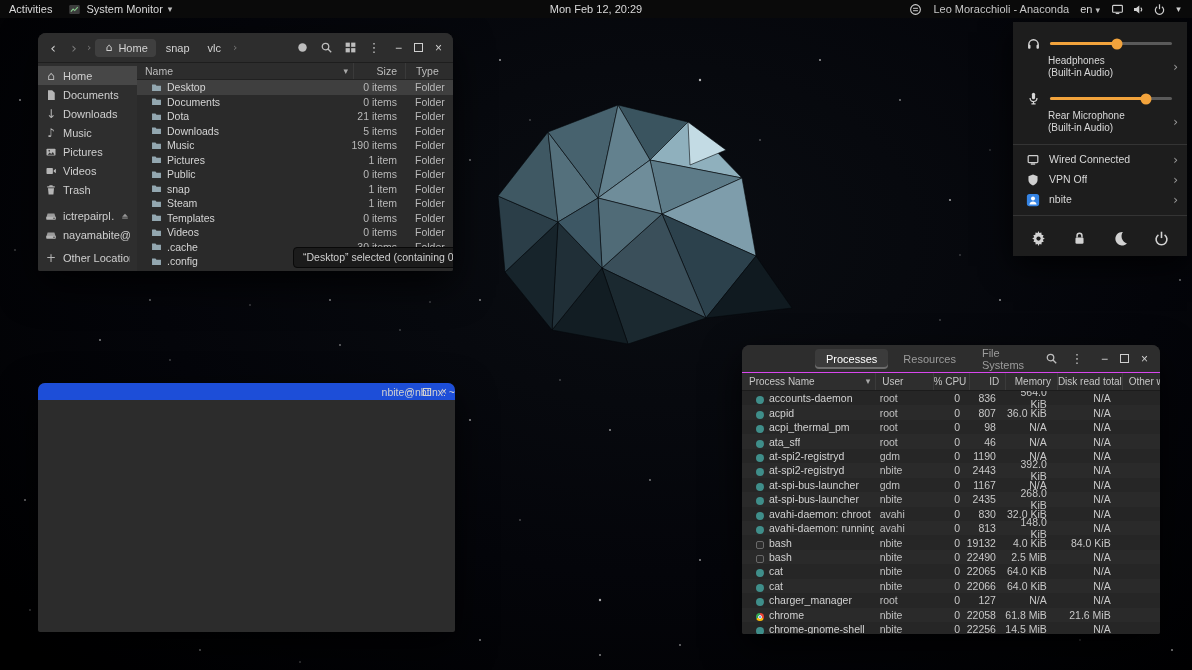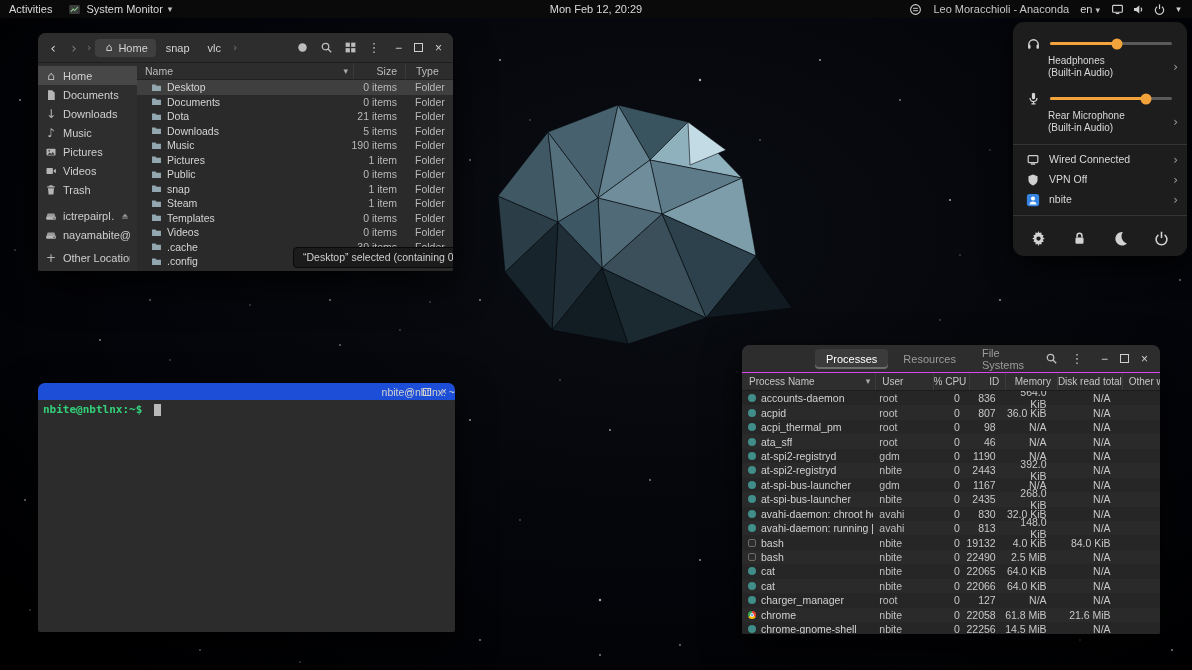--- a/index.html
+++ b/index.html
@@ -101,33 +101,33 @@
   .c-cpu{width:38px;text-align:right;padding-right:6px}
   .c-id{width:38px;text-align:right;padding-right:6px}
   .c-mem{width:54px;text-align:right;padding-right:6px}
   .c-dr{width:68px;text-align:right;padding-right:6px}
   .c-dw{width:40px;padding-left:6px}
   .ch-name{display:flex;align-items:center;justify-content:space-between;padding:0 5px 0 7px}
   #proc-list{height:calc(100% - 45px);overflow:hidden}
   .prow{height:14.45px;display:flex;align-items:center;font-size:10.5px;color:#d2d2d2}
   .prow:nth-child(odd){background:#262626}
   .prow:nth-child(even){background:#2a2a2a}
-  .p-name{width:140px;display:flex;align-items:center;gap:5px;padding-left:6px;box-sizing:border-box;overflow:hidden;white-space:nowrap}
+  .p-name{width:140px;display:flex;align-items:flex-end;gap:5px;padding-left:14px;box-sizing:border-box;overflow:hidden;white-space:nowrap}
   .p-user{width:60px;padding-left:6px;box-sizing:border-box;color:#c0c0c0}
   .p-cpu{width:38px;text-align:right;padding-right:6px;box-sizing:border-box;color:#c8c8c8}
   .p-id{width:38px;text-align:right;padding-right:6px;box-sizing:border-box;color:#c8c8c8}
   .p-mem{width:54px;text-align:right;padding-right:6px;box-sizing:border-box;color:#c8c8c8}
   .p-dr{width:68px;text-align:right;padding-right:6px;box-sizing:border-box;color:#c8c8c8}
   .pdot{width:8px;height:8px;border-radius:50%;background:#3f8e8a;flex:none;position:relative}
   .pdot.terminal{border-radius:2px;background:#2c2c2c;border:1px solid #6a6a6a;box-sizing:border-box}
   .pdot.chrome{background:conic-gradient(#ea4335 0 120deg,#fbbc05 120deg 240deg,#34a853 240deg 360deg)}
   .pdot.chrome::after{content:"";position:absolute;inset:2px;border-radius:50%;background:#4a90e2;border:.5px solid #eee}
 
   
-  #sys-menu{position:absolute;left:1013px;top:22px;width:174px;background:#1d1d1d;border-radius:11px;
+  #sys-menu{position:absolute;left:1013px;top:22px;width:174px;background:#1d1d1d;border-radius:0;
             box-shadow:0 10px 30px rgba(0,0,0,.8);z-index:55;padding:7px 0 6px;box-sizing:border-box;color:#d8d8d8}
   .vm-slider-top{display:flex;align-items:center;gap:9px;padding:7px 13px 0}
   .vm-ic{width:15px;height:15px;color:#d6d6d6}
   .vslider{position:relative;flex:1;height:3px;background:#5a5a5a;border-radius:2px;margin-right:2px}
   .vfill{position:absolute;left:0;top:0;bottom:0;border-radius:2px}
   .vknob{position:absolute;top:50%;width:11px;height:11px;border-radius:50%;transform:translate(-50%,-50%)}
   .vm-label{display:flex;align-items:center;padding:4px 9px 5px 35px}
   .vm-label-text{font-size:10px;line-height:12px}
   .vm-chev{margin-left:auto;color:#9c9c9c;font-size:12px}
   .vm-sep{height:1px;background:#343434;margin:5px 0}
@@ -577,24 +577,20 @@
   <div class="term-title">
     <span>nbite@nbtlnx: ~</span>
     <span class="term-ctrls" id="term-winbtns">
         <span class="winbtn">−</span>
         <span class="winbtn">
           <span class="maxbox"></span>
         </span>
         <span class="winbtn">×</span>
       </span>
   </div>
-  <div id="term-screen">
-    <span id="term-prompt" style="color: rgb(51, 209, 122);">nbite@nbtlnx:~$</span>
-    <span id="term-cursor"></span>
-  </div>
 </div>
 
 <div class="window" id="mon-win">
   <div class="mon-hbar">
     <div class="mon-tabs" id="mon-tabs">
         <span class="tab active">Processes</span>
         <span class="tab">Resources</span>
         <span class="tab">File Systems</span>
       </div>
     <div class="mon-hicons">

